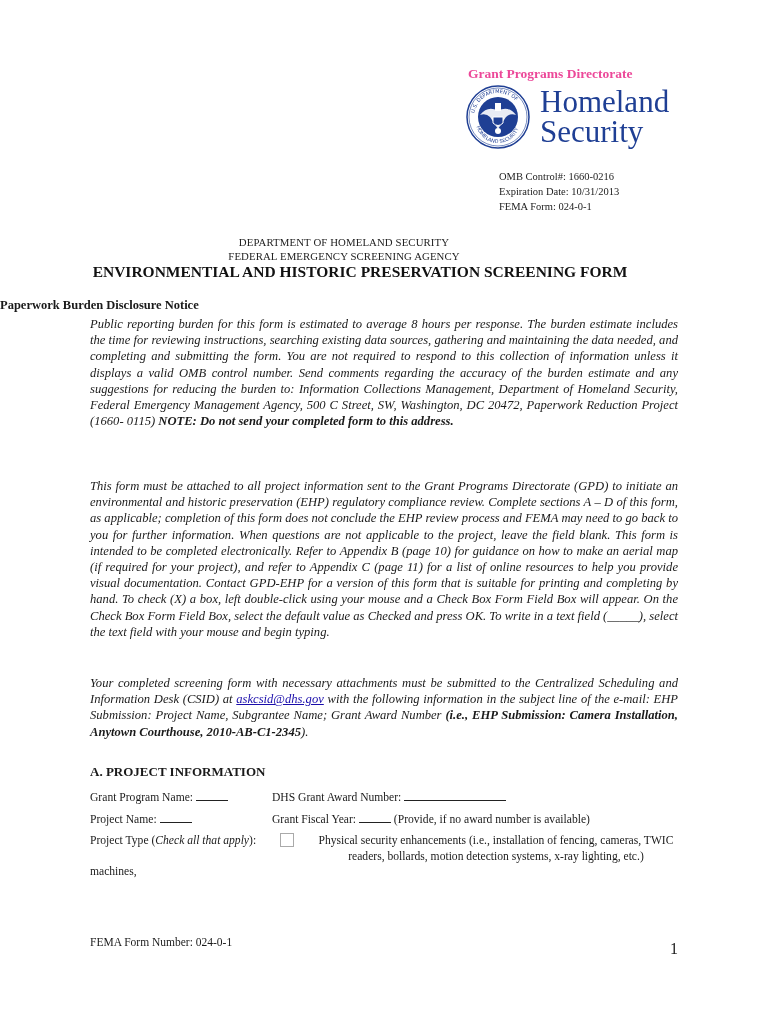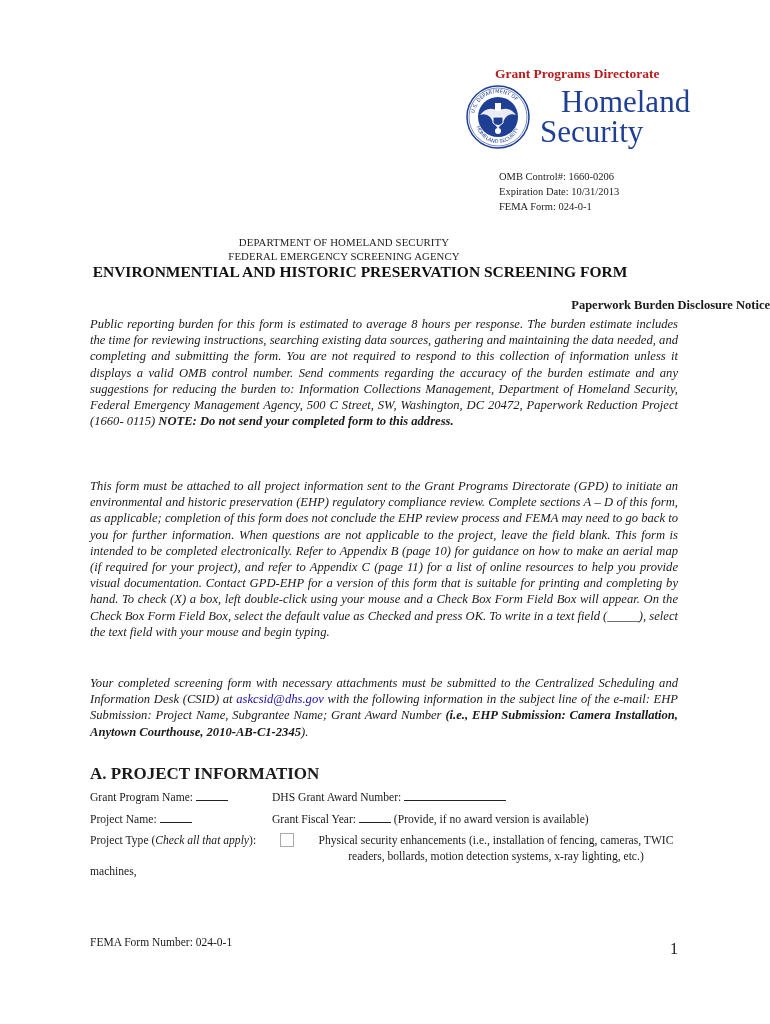--- a/index.html
+++ b/index.html
@@ -1,29 +1,29 @@
 <!DOCTYPE html>
 <html><head>
   <meta charset="utf-8">
   <style>
     html, body { margin: 0; padding: 0; background: #ffffff; }
     body { width: 770px; height: 1024px; position: relative; overflow: hidden; font-family: "Liberation Serif", serif; color: #1a1a1a; }
     .abs { position: absolute; }
-    .gpd-title { left: 495px; top: 66px; font-size: 13.5px; font-weight: bold; color: #b91c1c; white-space: nowrap; }
+    .gpd-title { left: 468px; top: 66px; font-size: 13.5px; font-weight: bold; color: #ec4899; white-space: nowrap; }
     .seal { left: 466px; top: 85px; width: 64px; height: 64px; }
     .hs-word { left: 540px; font-size: 31px; color: #1f3f94; line-height: 1; white-space: nowrap; }
     .omb { left: 499px; top: 169px; font-size: 10.5px; line-height: 15px; color: #222; }
     .omb div { white-space: nowrap; }
     .agency { left: 0; width: 688px; text-align: center; font-size: 10.8px; color: #222; letter-spacing: 0.1px; }
     .form-title { left: 0; width: 720px; text-align: center; top: 263px; font-size: 15.5px; font-weight: bold; color: #111; }
-    .notice-title { left: 0; width: 770px; text-align: right; top: 298px; font-size: 12.5px; font-weight: bold; }
+    .notice-title { left: 0; width: 770px; text-align: left; top: 298px; font-size: 12.5px; font-weight: bold; }
     .para { left: 90px; width: 588px; font-size: 12.6px; line-height: 16.2px; font-style: italic; text-align: justify; }
     .para b { font-weight: bold; }
-    .para a { color: #1a0dab; }
-    .sec-head { left: 90px; top: 764px; font-size: 17px; font-weight: bold; }
+    .para a { color: #1a0dab; text-decoration: underline; }
+    .sec-head { left: 90px; top: 764px; font-size: 13px; font-weight: bold; }
     .field { font-size: 11.6px; white-space: nowrap; }
     .blank { display: inline-block; border-bottom: 1px solid #222; height: 11px; vertical-align: baseline; }
     .chk { left: 280px; top: 833px; width: 12px; height: 12px; border: 1px solid #aaa; background: #fff; }
     .ptype-desc { left: 316px; top: 833px; width: 360px; font-size: 11.6px; line-height: 16px; text-align: center; }
     .footer { left: 90px; top: 936px; font-size: 11.5px; font-weight: normal; }
     .pagenum { left: 670px; top: 940px; font-size: 16px; }
   </style>
 </head>
 <body>
 
@@ -36,25 +36,25 @@
   <path d="M14 30 Q22 20 32 26 Q42 20 50 30 Q44 28 40 32 L32 44 L24 32 Q20 28 14 30 Z" fill="#ffffff" opacity="0.9"></path>
   <rect x="29" y="18" width="6" height="8" fill="#ffffff"></rect>
   <path d="M27 32 h10 v6 q-5 5 -10 0 z" fill="#1f3f94" stroke="#ffffff" stroke-width="1"></path>
   <circle cx="32" cy="46" r="3" fill="#ffffff"></circle>
   <path id="sealarc" d="M8 32 A24 24 0 0 1 56 32" fill="none"></path>
   <text font-size="5" fill="#1f3f94" font-family="DejaVu Sans, sans-serif"><textPath href="#sealarc" startOffset="5%">U.S. DEPARTMENT OF</textPath></text>
   <path id="sealarc2" d="M10 36 A22 22 0 0 0 54 36" fill="none"></path>
   <text font-size="5" fill="#1f3f94" font-family="DejaVu Sans, sans-serif"><textPath href="#sealarc2" startOffset="8%">HOMELAND SECURITY</textPath></text>
 </svg>
 
-<div class="abs hs-word" style="top:86px;margin-left:21px;">Homeland</div>
+<div class="abs hs-word" style="top:86px;">Homeland</div>
 <div class="abs hs-word" style="top:116px;">Security</div>
 
 <div class="abs omb">
-  <div>OMB Control#: 1660-0206</div>
+  <div>OMB Control#: 1660-0216</div>
   <div>Expiration Date: 10/31/2013</div>
   <div>FEMA Form: 024-0-1</div>
 </div>
 
 <div class="abs agency" style="top:236px;">DEPARTMENT OF HOMELAND SECURITY</div>
 <div class="abs agency" style="top:250px;">FEDERAL EMERGENCY SCREENING AGENCY</div>
 
 <div class="abs form-title">ENVIRONMENTIAL AND HISTORIC PRESERVATION SCREENING FORM</div>
 
 <div class="abs notice-title">Paperwork Burden Disclosure Notice</div>
@@ -80,21 +80,21 @@
   <span class="blank" style="width:102px;"></span>
 </div>
 
 <div class="abs field" style="left:90px; top:811px;">
   <span>Project Name:</span>
   <span class="blank" style="width:32px;"></span>
 </div>
 <div class="abs field" style="left:272px; top:811px;">
   <span>Grant Fiscal Year:</span>
   <span class="blank" style="width:32px;"></span>
-  <span>(Provide, if no award version is available)</span>
+  <span>(Provide, if no award number is available)</span>
 </div>
 
 <div class="abs field" style="left:90px; top:834px;">
   <span>Project Type (</span><i>Check all that apply</i><span>):</span>
 </div>
 <div class="abs chk"></div>
 <div class="abs ptype-desc">Physical security enhancements (i.e., installation of fencing, cameras, TWIC readers, bollards, motion detection systems, x-ray lighting, etc.)</div>
 <div class="abs field" style="left:90px; top:865px;">machines,</div>
 
 <div class="abs footer">FEMA Form Number: 024-0-1</div>

